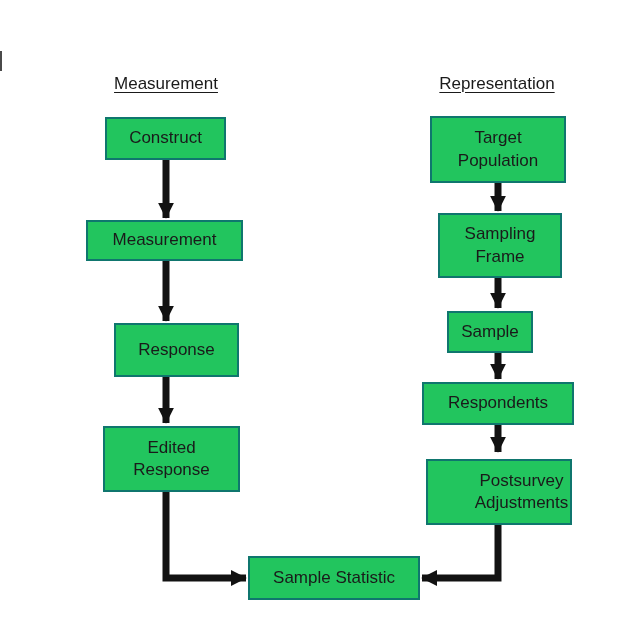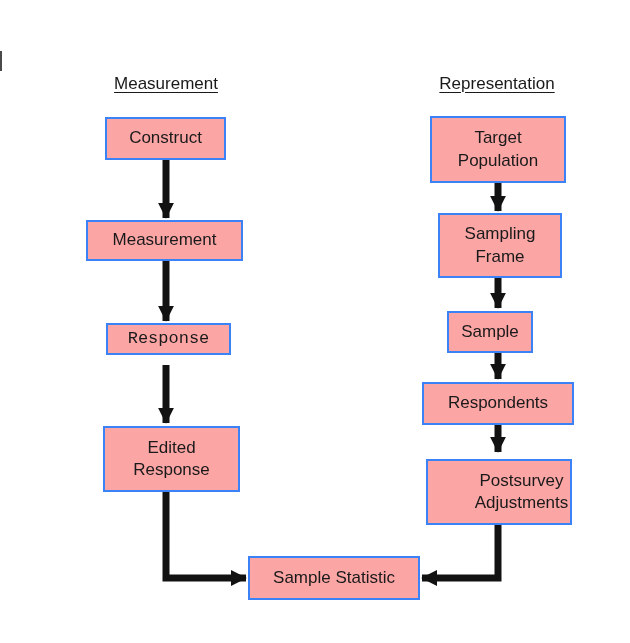--- a/index.html
+++ b/index.html
@@ -22,35 +22,35 @@
     width: 200px;
     text-align: center;
     font-size: 17px;
     text-decoration: underline;
     text-underline-offset: 3px;
     color: #1a1a1a;
   }
   .flow-box {
     position: absolute;
     box-sizing: border-box;
-    border: 2px solid #3b82f6;
-    background: #fca5a5;
+    border: 2px solid #0f766e;
+    background: #22c55e;
     display: flex;
     align-items: center;
     justify-content: center;
     text-align: center;
     font-size: 17px;
     line-height: 1.3;
     padding: 0 2px;
     color: #1a1a1a;
   }
   
   .box-construct       { left: 105px; top: 69px;  width: 121px; height: 43px; }
   .box-measurement     { left: 86px;  top: 172px; width: 157px; height: 41px; }
-  .box-response        { left: 106px; top: 275px; width: 125px; height: 32px; font-family: Liberation Mono, monospace; }
+  .box-response        { left: 114px; top: 275px; width: 125px; height: 54px; }
   .box-edited-response { left: 103px; top: 378px; width: 137px; height: 66px; }
   
   .box-target-population      { left: 430px; top: 68px;  width: 136px; height: 67px; }
   .box-sampling-frame         { left: 438px; top: 165px; width: 124px; height: 65px; }
   .box-sample                 { left: 447px; top: 263px; width: 86px; height: 42px; }
   .box-respondents            { left: 422px; top: 334px; width: 152px; height: 43px; }
   .box-postsurvey-adjustments { left: 426px; top: 411px; width: 146px; height: 66px; padding-left: 47px; }
   
   .box-survey-statistic { left: 248px; top: 508px; width: 172px; height: 44px; }
 

